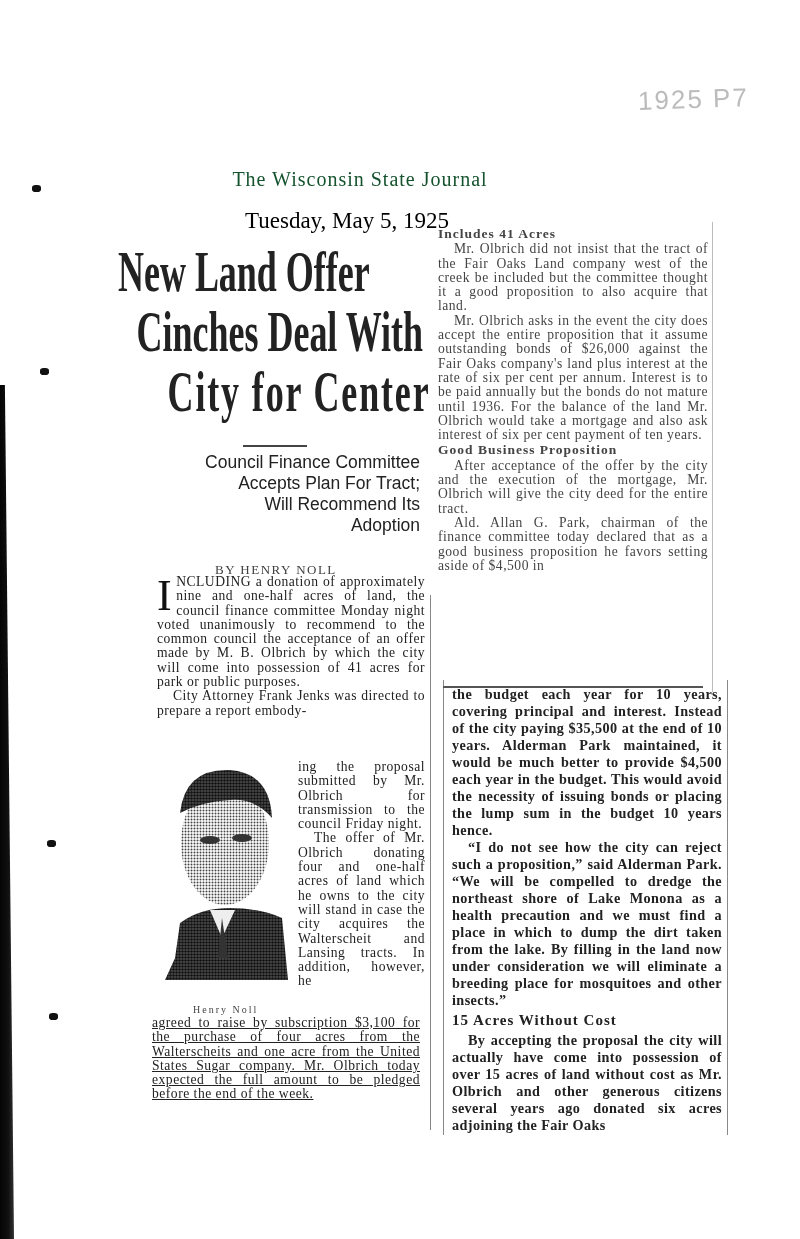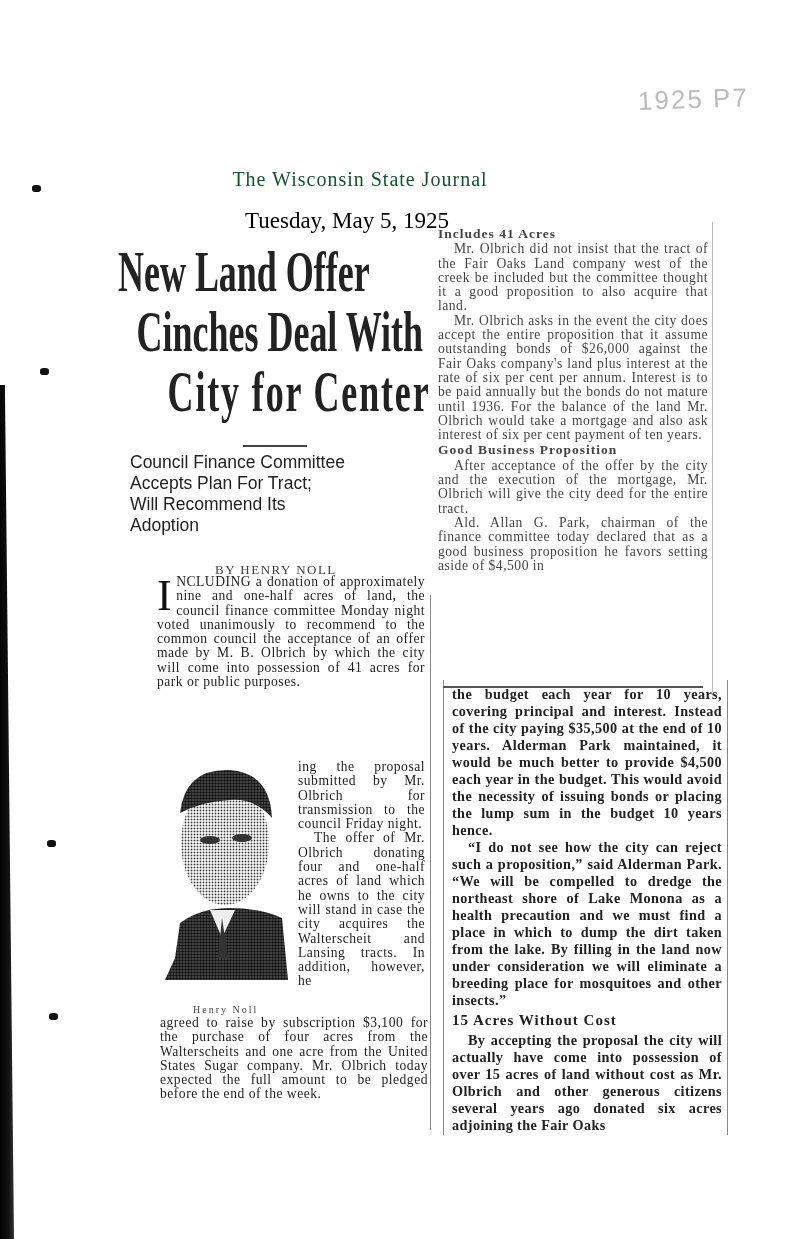--- a/index.html
+++ b/index.html
@@ -29,41 +29,41 @@
     position: absolute; left: 118px; top: 242px; width: 300px;
     font-family: "Liberation Serif", serif; font-weight: bold; color: #222;
     transform: scaleX(0.62); transform-origin: left top;
   }
   .headline div { font-size: 58px; line-height: 60px; white-space: nowrap; }
   .headline .l1 { margin-left: 0px; }
   .headline .l2 { margin-left: 30px; }
   .headline .l3 { margin-left: 80px; letter-spacing: 3px; }
   .rule-short { position: absolute; left: 243px; top: 445px; width: 64px; height: 2px; background: #444; }
   .deck {
-    position: absolute; left: 130px; top: 452px; width: 290px; text-align: left;
+    position: absolute; left: 130px; top: 452px; width: 290px; text-align: right;
     font-family: "Liberation Sans", sans-serif; font-size: 17.5px; line-height: 21px; color: #222;
   }
   .byline {
     position: absolute; left: 215px; top: 562px;
     font-family: "Liberation Serif", serif; font-size: 13px; letter-spacing: 1.5px; color: #404040;
   }
   .col {
     position: absolute; font-family: "Liberation Serif", serif; color: #222;
     font-size: 13.6px; line-height: 14.3px; text-align: justify; letter-spacing: 0.5px;
   }
   .col p { margin: 0; text-indent: 16px; }
   .col p.noindent { text-indent: 0; }
   .subhead { font-weight: bold; font-size: 13.5px; letter-spacing: 1px; margin: 1px 0; }
   .dropcap {
     float: left; font-size: 44px; line-height: 38px; margin: 2px 4px 0 0;
     font-family: "Liberation Serif", serif; color: #111;
   }
   .col-left-a { left: 157px; top: 575px; width: 268px; }
   .col-left-b { left: 298px; top: 757px; width: 127px; }
-  .col-left-c { left: 160px; top: 1016px; width: 268px; }
+  .col-left-c { left: 152px; top: 1016px; width: 268px; text-decoration: underline; }
   .col-right-a { left: 438px; top: 226px; width: 270px; color: #444; }
   .col-right-b { left: 452px; top: 686px; width: 270px; font-weight: bold; font-size: 14.2px; line-height: 17px; letter-spacing: 0.4px; }
   .vline { position: absolute; width: 1px; background: #888; }
   .hline { position: absolute; height: 1.5px; background: #555; }
   .photo {
     position: absolute; left: 160px; top: 758px; width: 130px; height: 222px;
   }
   .caption {
     position: absolute; left: 193px; top: 1004px;
     font-family: "Liberation Serif", serif; font-size: 10px; letter-spacing: 2px; color: #444;
@@ -97,20 +97,21 @@
   <div>Will Recommend Its</div>
   <div>Adoption</div>
 </div>
 
 <div class="byline">BY HENRY NOLL</div>
 
 <div class="col col-left-a">
   <p class="noindent">
     <span class="dropcap">I</span><span>NCLUDING a donation of approximately nine and one-half acres of land, the council finance committee Monday night voted unanimously to recommend to the common council the acceptance of an offer made by M. B. Olbrich by which the city will come into possession of 41 acres for park or public purposes.</span>
   </p>
+  <p>City Attorney Frank Jenks was directed to prepare a report embody-</p>
 </div>
 
 <svg class="photo" viewBox="0 0 130 222">
   <defs>
     <pattern id="dots" width="3" height="3" patternUnits="userSpaceOnUse">
       <rect width="3" height="3" fill="#fff"></rect>
       <circle cx="1.5" cy="1.5" r="1" fill="#444"></circle>
     </pattern>
     <pattern id="dotsDark" width="3" height="3" patternUnits="userSpaceOnUse">
       <rect width="3" height="3" fill="#555"></rect>

